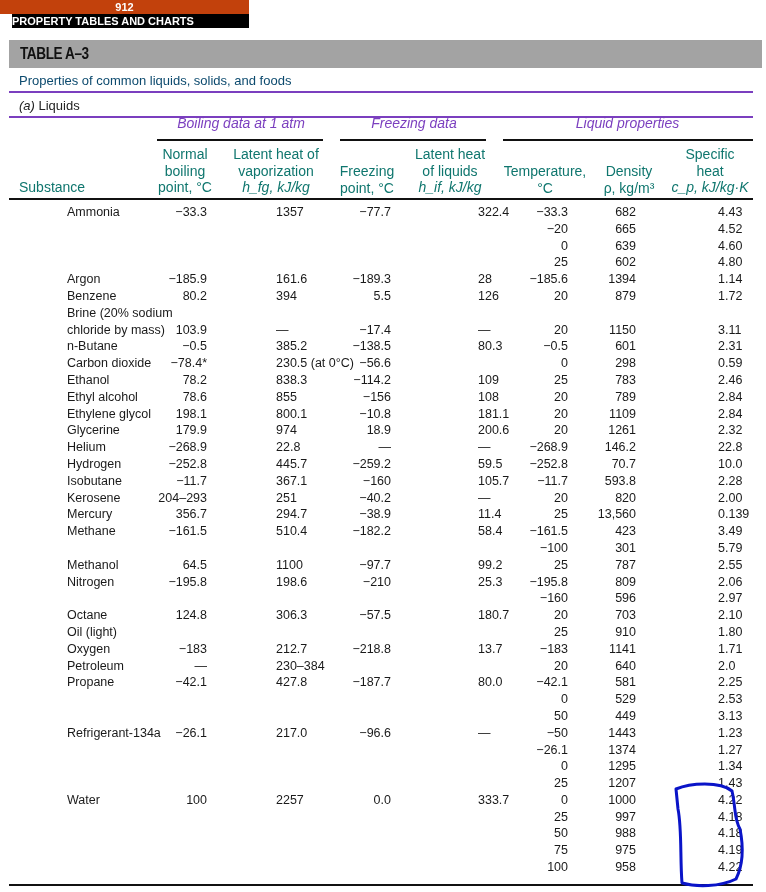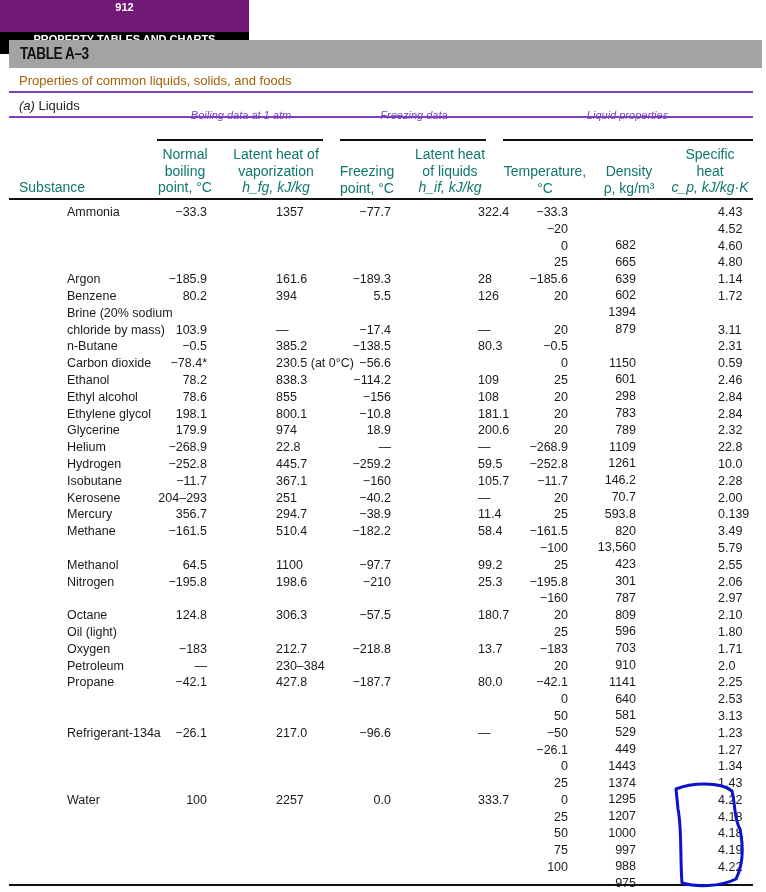--- a/index.html
+++ b/index.html
@@ -1,47 +1,47 @@
 <!DOCTYPE html>
 <html><head>
   <meta charset="utf-8">
   <style>
     * { margin: 0; padding: 0; box-sizing: border-box; }
     html, body { width: 766px; height: 892px; background: #ffffff; overflow: hidden; }
     body { font-family: "Liberation Sans", sans-serif; color: #1a1a1a; position: relative; }
 
     .page-header { position: absolute; left: 0; top: 0; width: 249px; }
-    .page-num { background: #701a75; color: #fff; font-weight: bold; font-size: 11px; text-align: center; height: 32px; line-height: 14px; }
-    .page-section { background: #000; color: #fff; font-weight: bold; font-size: 11px; text-align: center; height: 22px; line-height: 14px; }
+    .page-num { background: #c2410c; color: #fff; font-weight: bold; font-size: 11px; text-align: center; height: 14px; line-height: 14px; }
+    .page-section { background: #000; color: #fff; font-weight: bold; font-size: 11px; height: 14px; line-height: 14px; margin-left: 12px; }
 
     .table-title-bar { position: absolute; left: 9px; top: 40px; width: 753px; height: 28px; background: #a3a3a3; }
     .table-title { position: absolute; left: 11px; top: 5px; font-size: 16px; font-weight: bold; letter-spacing: -0.5px; transform: scaleX(0.85); transform-origin: left; color: #111; }
 
-    .caption { position: absolute; left: 19px; top: 73px; font-size: 13px; color: #a16207; }
+    .caption { position: absolute; left: 19px; top: 73px; font-size: 13px; color: #0c4a6e; }
     .rule-purple { position: absolute; left: 9px; width: 744px; height: 2px; background: #7b3fbf; }
     .subcaption { position: absolute; left: 19px; top: 98px; font-size: 13px; color: #222; }
     .subcaption i { font-style: italic; }
 
-    .group-head { position: absolute; top: 109px; font-size: 11px; font-style: italic; color: #7b3fbf; text-align: center; }
+    .group-head { position: absolute; top: 115px; font-size: 14px; font-style: italic; color: #7b3fbf; text-align: center; }
     .group-line { position: absolute; top: 139px; height: 1.5px; background: #111; }
 
     .col-head { position: absolute; font-size: 14px; color: #0f766e; line-height: 16.5px; text-align: center; }
     .col-head .sub { font-style: italic; }
     .head-rule { position: absolute; left: 9px; top: 198px; width: 744px; height: 1.5px; background: #111; }
 
     .tbl { position: absolute; left: 0; top: 204px; width: 764px; padding-left: 48px; }
     .row { position: relative; height: 16.8px; font-size: 12.5px; line-height: 16.8px; }
     .cell { position: absolute; top: 0; white-space: nowrap; }
     .c-sub { left: 19px; text-align: left; }
     .c-nbp { right: 557px; text-align: right; }
     .c-lhv { left: 228px; width: 100px; text-align: left; }
     .c-fp  { right: 373px; text-align: right; }
     .c-lhf { left: 430px; width: 60px; text-align: left; }
     .c-t   { right: 196px; text-align: right; }
-    .c-rho { right: 128px; text-align: right; margin-top: 33px; }
+    .c-rho { right: 128px; text-align: right; }
     .c-cp  { left: 670px; text-align: left; }
 
     .bottom-rule { position: absolute; left: 9px; top: 884px; width: 744px; height: 2px; background: #111; }
 
     .annotation { position: absolute; left: 670px; top: 779px; width: 80px; height: 110px; pointer-events: none; }
   </style>
 </head>
 <body>
 
 <div class="page-header">

